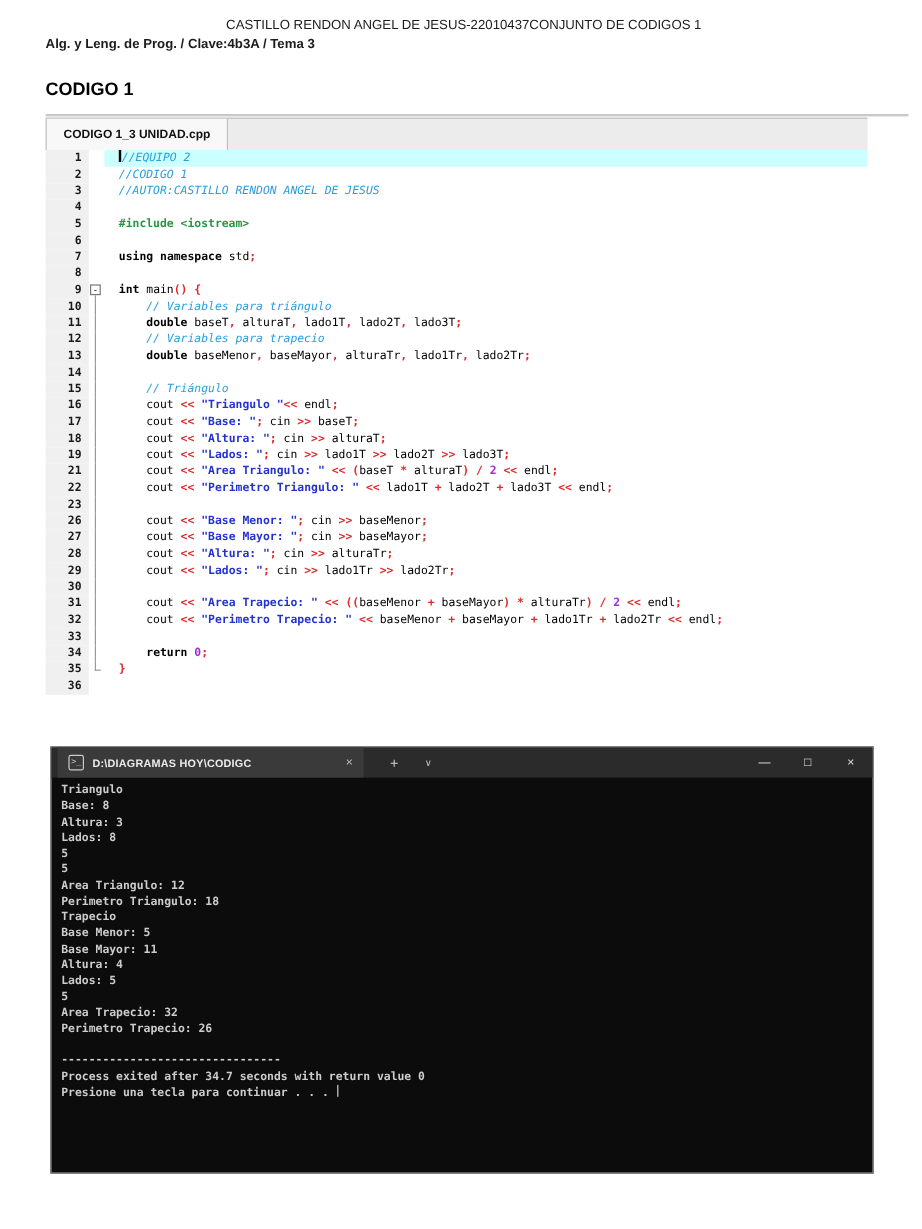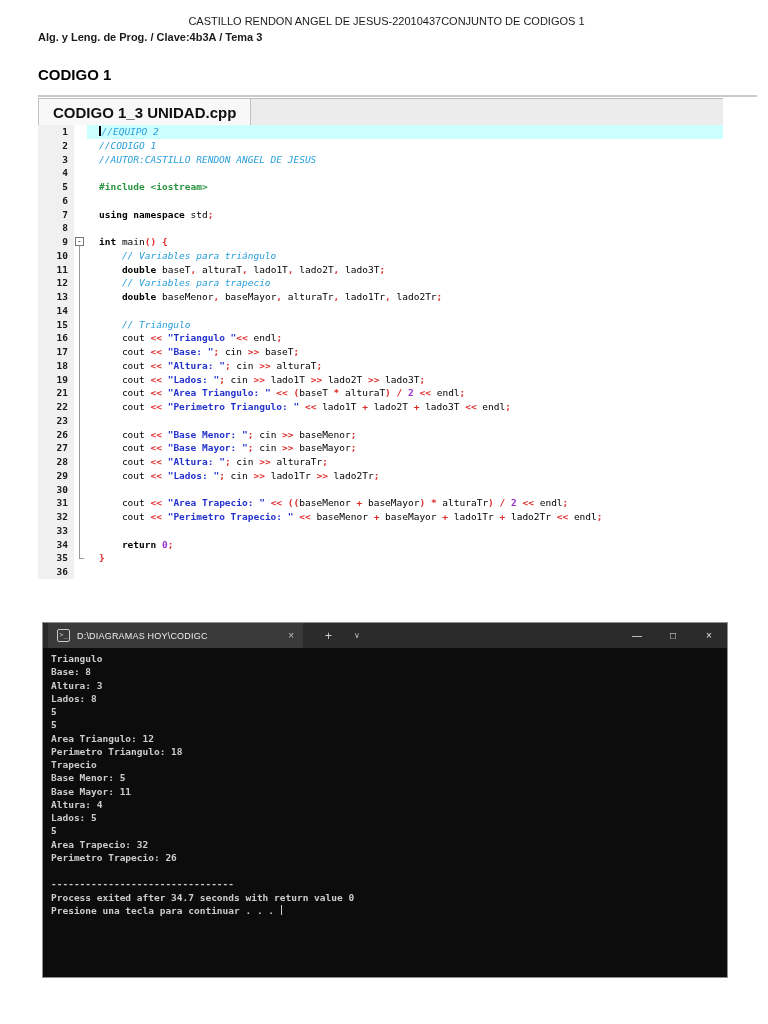--- a/index.html
+++ b/index.html
@@ -11,21 +11,21 @@
   .header-row { position:absolute; top:15px; left:38px; width:697px;
     display:flex; justify-content:center; font-size:11px; color:#1b1b1b; }
   .course-line { position:absolute; top:31px; left:38px; font-size:11px; color:#1b1b1b;font-weight:bold; }
   .section-title { position:absolute; top:66px; left:38px; font-size:15px; font-weight:bold; color:#000; }
   .rule { position:absolute; top:95px; left:38px; width:719px; height:2px; background:#c9c9c9; }
 
   
   .editor { position:absolute; left:38px; top:98px; width:685px; }
   .tabbar { height:26px; background:#ececec; border-top:1px solid #bdbdbd; display:flex; align-items:stretch; }
   .etab { background:#f8f8f8; border-left:1px solid #c0c0c0; border-right:1px solid #c0c0c0;
-    padding:0 14px; display:flex; align-items:center; font-size:15px; font-weight:600; color:#111; }
+    padding:0 14px; display:flex; align-items:center; font-size:10px; font-weight:600; color:#111; }
   .code { background:#ffffff; }
   .code-line { display:flex; height:13.75px; line-height:13.75px;
     font-family:"DejaVu Sans Mono", monospace; font-size:9.5px; white-space:pre; }
   .gutter-num { width:30px; flex:none; text-align:right; padding-right:6px; box-sizing:content-box;
     background:#f0f0f0; color:#1a1a1a; font-weight:700; }
   .fold-col { width:13px; flex:none; position:relative; }
   .fold-box { position:absolute; top:2px; left:1px; width:9px; height:9px; box-sizing:border-box;
     border:1px solid #777; background:#fff; color:#222; font-size:8px; line-height:7px; text-align:center; z-index:1; }
   .fold-start::after { content:""; position:absolute; left:5px; top:11px; bottom:0; width:1px; background:#9a9a9a; }
   .fold-mid::before  { content:""; position:absolute; left:5px; top:0; bottom:0; width:1px; background:#9a9a9a; }
@@ -43,21 +43,21 @@
   .tok-pl  { color:#000; }
 
   
   .terminal { position:absolute; left:42px; top:622px; width:686px; height:356px;
     background:#0c0c0c; border:1px solid #8f8f8f; box-sizing:border-box; }
   .term-bar { height:25px; background:#2b2b2b; display:flex; align-items:center; }
   .term-tab { margin-left:5px; height:25px; width:255px; box-sizing:border-box; background:#3a3a3a;
     display:flex; align-items:center; padding:0 9px; gap:7px; }
   .term-icon { width:11px; height:11px; flex:none; border:1px solid #c9c9c9; border-radius:2px;
     color:#c9c9c9; font-size:7px; line-height:10px; text-align:center; font-family:"DejaVu Sans Mono",monospace; }
-  .term-title { font-size:9px; color:#ececec; font-weight:400; letter-spacing:.2px;
+  .term-title { font-size:9px; color:#ececec; font-weight:700; letter-spacing:.2px;
     white-space:nowrap; overflow:hidden; flex:1; }
   .term-tab-close { color:#bfbfbf; font-size:10px; flex:none; }
   .term-newtab { color:#cfcfcf; font-size:12px; margin-left:22px; }
   .term-dd { color:#bdbdbd; font-size:8px; margin-left:22px; }
   .term-controls { margin-left:auto; display:flex; align-items:center; height:100%; }
   .term-controls span { width:36px; text-align:center; color:#e3e3e3; font-size:10px; }
   .term-body { padding:4px 0 0 8px; font-family:"DejaVu Sans Mono", monospace;
     font-size:9.5px; font-weight:600; line-height:13.25px; color:#cccccc; white-space:pre; }
   .term-cursor { display:inline-block; width:1px; height:10px; background:#cccccc; vertical-align:-1px; margin-left:1px; }
 </style>

